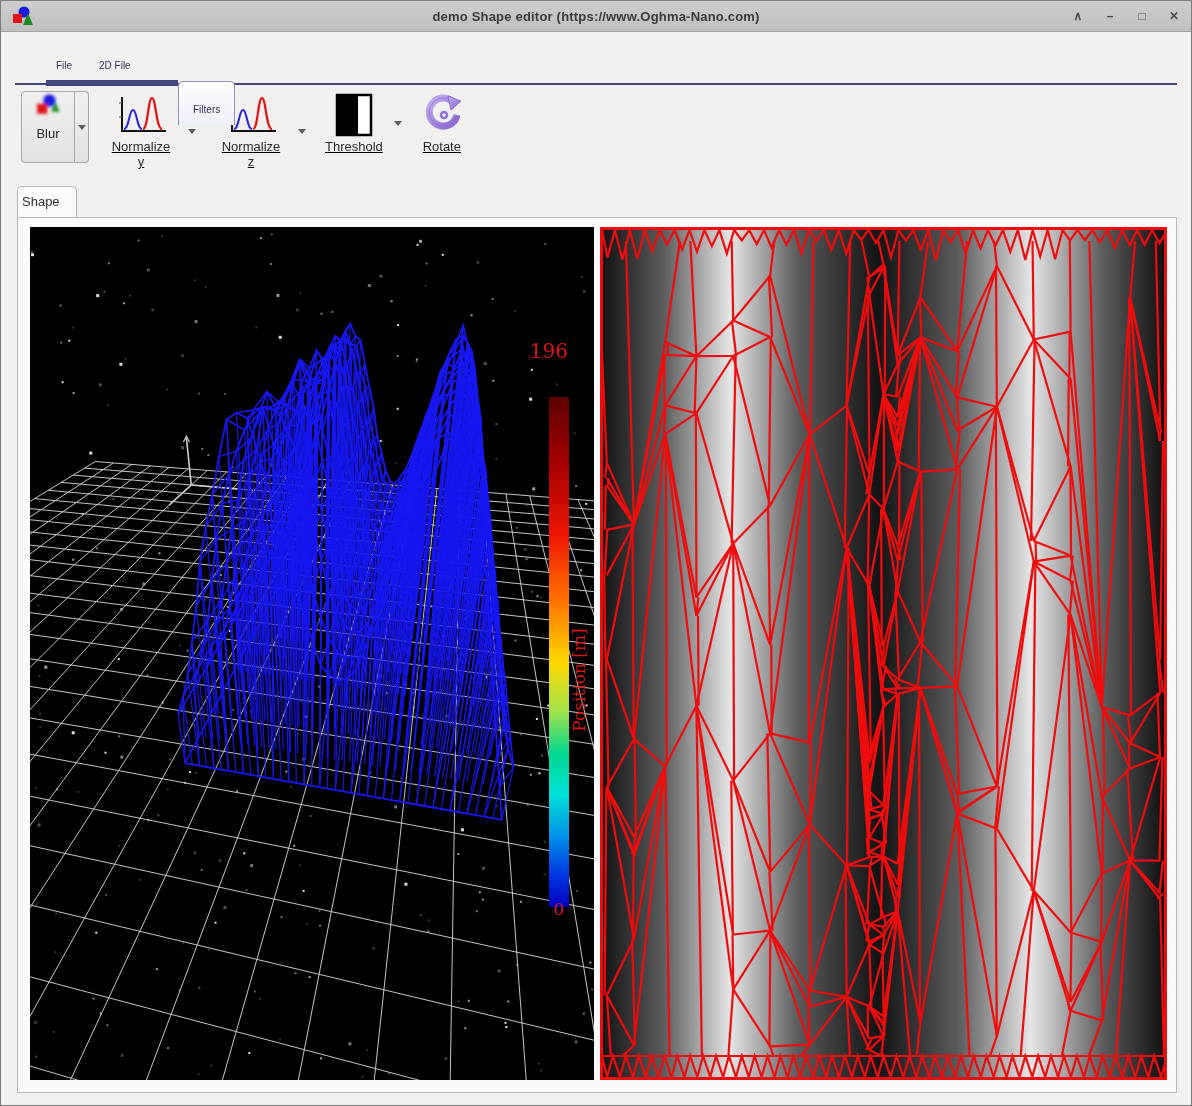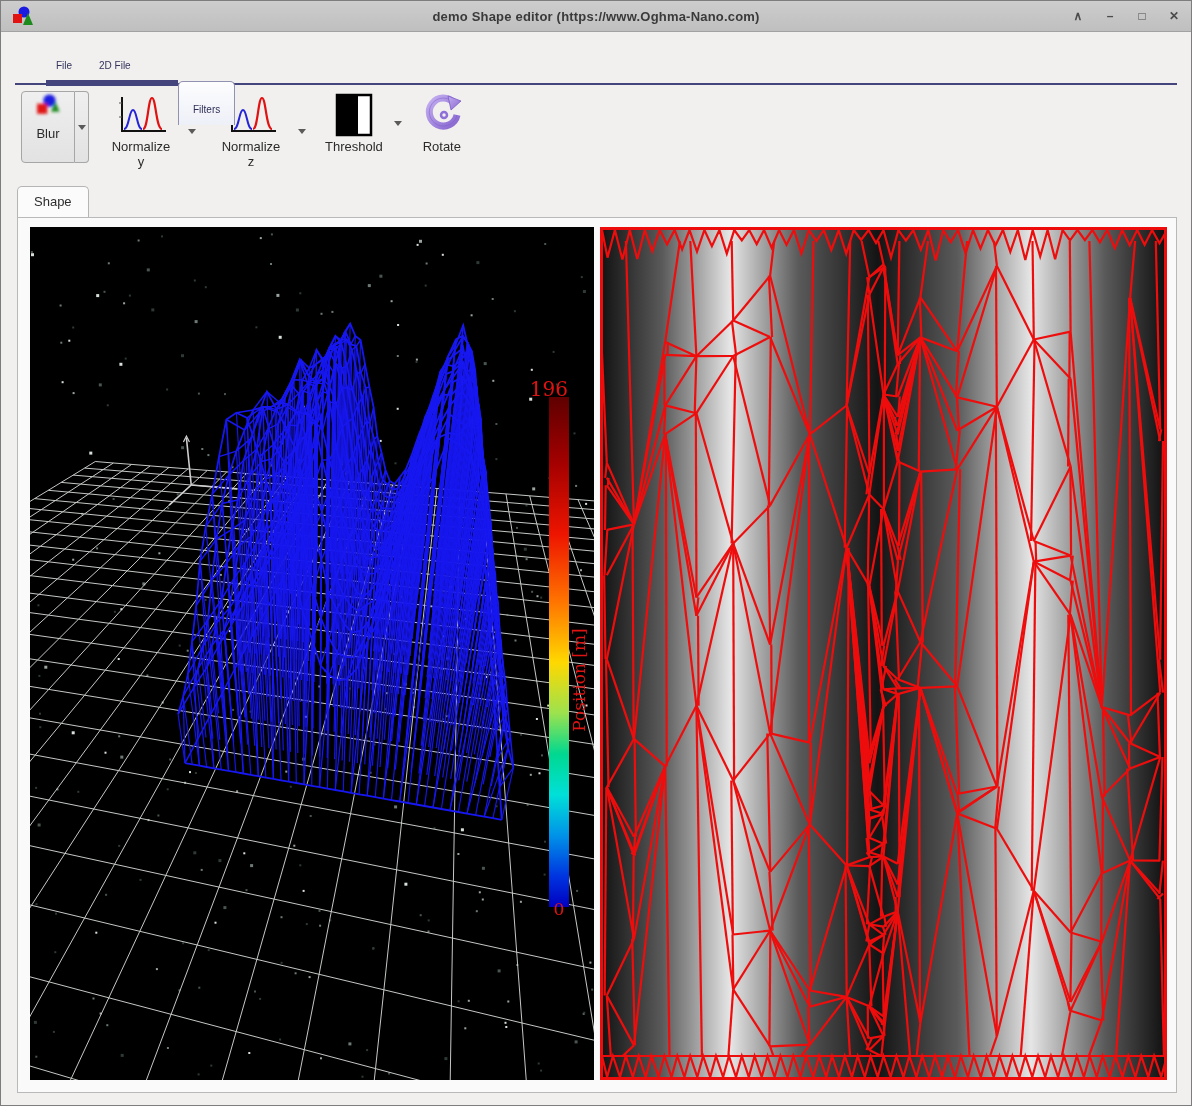--- a/index.html
+++ b/index.html
@@ -17,36 +17,36 @@
   .mtab-2d{left:88px;}
   .mtab-active{left:177px;top:4px;background:linear-gradient(#fdfdfe,#eef0f8);border:1px solid #9191b0;border-bottom:none;border-radius:5px 5px 0 0;padding:22px 14px 10px 14px;z-index:3;color:#2e2e55;margin-top:28px;}
   .underline-thin{position:absolute;left:14px;right:14px;bottom:1px;height:2px;background:#45457d;z-index:1;}
   .underline-thick{position:absolute;left:45px;width:132px;bottom:0;height:6px;background:#45457d;z-index:2;}
   
   .toolbar{position:absolute;left:0;top:90px;width:100%;height:88px;display:flex;align-items:flex-start;}
   .split-btn{margin-left:20px;display:flex;align-items:stretch;height:72px;}
   .split-main{width:52px;border:1px solid #a6a6a6;border-radius:4px 0 0 4px;background:linear-gradient(#efefef,#e2e2e2);display:flex;flex-direction:column;align-items:center;justify-content:flex-end;padding-bottom:20px;}
   .split-caret{width:13px;border:1px solid #a6a6a6;border-left:none;border-radius:0 4px 4px 0;background:linear-gradient(#efefef,#e2e2e2);display:flex;align-items:center;justify-content:center;}
   .tool{display:flex;align-items:center;margin-left:12px;}
-  .tool-btn{display:flex;flex-direction:column;align-items:center;padding:2px 4px;}
+  .tool-btn{display:flex;flex-direction:column;align-items:center;padding:2px 4px;text-decoration:underline;}
   .tool-label{font-size:13px;color:#2b2b2b;text-align:center;line-height:1.15;margin-top:3px;white-space:pre-line;}
   .nwrap{width:72px;}
   .caret{width:0;height:0;border-left:4px solid transparent;border-right:4px solid transparent;border-top:5px solid #5a5a5a;margin:0 2px;}
   .caret-btn{display:flex;align-items:center;justify-content:center;width:14px;height:40px;margin-left:4px;}
   
   .viewtab-strip{position:absolute;left:16px;top:185px;height:31px;z-index:2;}
-  .vtab{display:inline-block;background:#fbfbfb;border:1px solid #b5b5b5;border-bottom:none;border-radius:5px 5px 0 0;padding:7px 16px 8px 16px;font-size:13px;color:#2d2d2d;}
+  .vtab{display:inline-block;background:#fbfbfb;border:1px solid #b5b5b5;border-bottom:none;border-radius:5px 5px 0 0;padding:7px 16px 8px 4px;font-size:13px;color:#2d2d2d;}
   .content-panel{position:absolute;left:16px;top:216px;width:1160px;height:876px;background:#fafafa;border:1px solid #b9b9b9;box-sizing:border-box;}
   .viewport3d{position:absolute;left:12px;top:9px;width:564px;height:853px;background:#000;}
   .viewport2d{position:absolute;left:582px;top:9px;width:567px;height:853px;
     background:linear-gradient(90deg,#111 0%,#5a5a5a 11%,#e6e6e6 23%,#5a5a5a 35%,#141414 49%,#5a5a5a 63%,#e6e6e6 76%,#5a5a5a 89%,#0e0e0e 100%);}
   .viewport3d svg,.viewport2d svg{position:absolute;left:0;top:0;}
   .colorbar{position:absolute;left:519px;top:170px;width:20px;height:510px;
     background:linear-gradient(#5f0000 0%,#a40000 13%,#ee1500 27%,#ff7300 40%,#ffd800 52%,#9ce24e 62%,#00d890 70%,#00e0d8 78%,#0092e8 86%,#0034e0 94%,#0000c0 100%);}
-  .cb-max{position:absolute;left:450px;top:112px;width:88px;text-align:right;font-family:"DejaVu Serif",serif;font-size:20px;color:#e01212;margin-top:38px;}
+  .cb-max{position:absolute;left:450px;top:112px;width:88px;text-align:right;font-family:"DejaVu Serif",serif;font-size:20px;color:#e01212;}
   .cb-min{position:absolute;left:514px;top:672px;width:30px;text-align:center;font-family:"DejaVu Serif",serif;font-size:17px;color:#e01212;}
   .cb-axis{position:absolute;left:474px;top:443px;width:150px;height:20px;text-align:center;font-family:"DejaVu Serif",serif;font-size:17px;color:#e01212;transform:rotate(-90deg);}
 </style>
 </head>
 <body>
 
 <div class="window">
 
   <div class="titlebar">
     <svg class="app-icon" width="24" height="22" viewBox="0 0 24 22">

